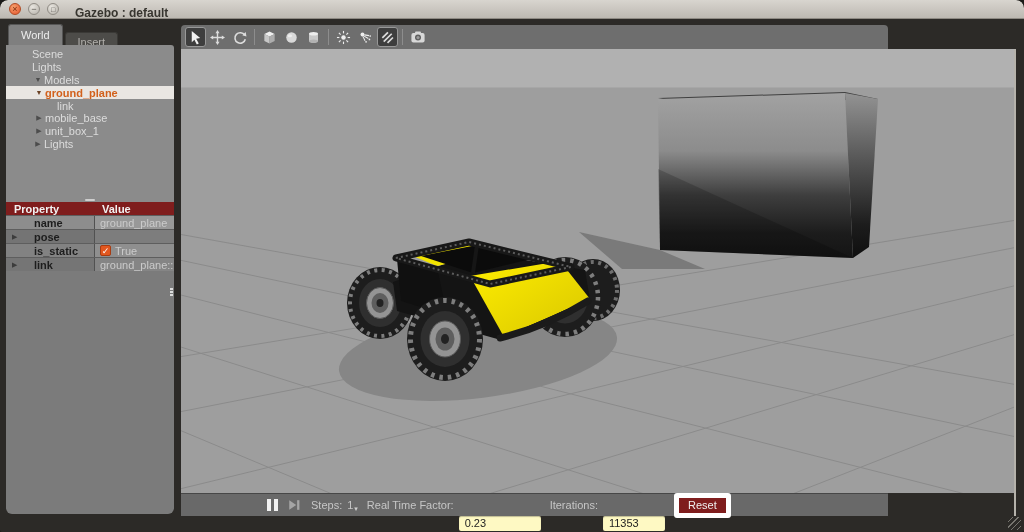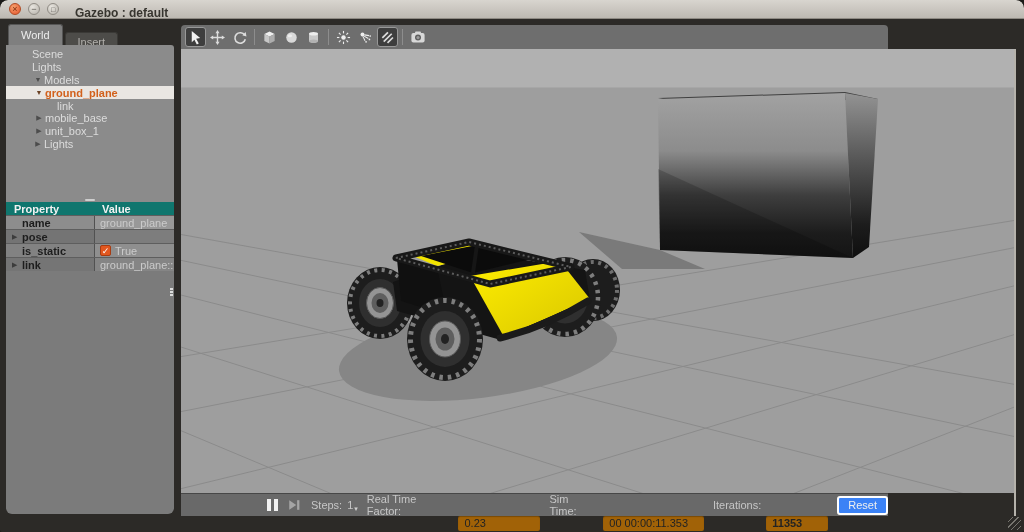--- a/index.html
+++ b/index.html
@@ -37,24 +37,24 @@
   .trow.noarr { padding-left:26px; }
   .trow.d3.noarr { padding-left:51px; }
   .trow.sel { background:#e9e6e2; color:#d2611c; font-weight:bold; }
   .trow.sel .arr { color:#6b4326; }
 
   .splitter { position:absolute; left:2px; right:4px; top:173px; height:5px; display:flex; align-items:center; justify-content:center; }
   .splitter .dots { width:10px; height:2px; background:#cfcfcf; border-radius:1px; }
 
   .props { position:absolute; left:2px; right:4px; top:178px; bottom:2px;
     background:#7b7b7b; border-radius:0 0 6px 6px; overflow:hidden; }
-  .phead { height:13px; background:#0f766e; display:grid; grid-template-columns:88px 1fr; align-items:center; }
+  .phead { height:13px; background:#7f1d1d; display:grid; grid-template-columns:88px 1fr; align-items:center; }
   .phead span { font-size:11px; font-weight:bold; color:#f2f2f2; padding-left:8px; }
   .prow { height:14px; display:grid; grid-template-columns:88px 1fr; align-items:center; border-top:1px solid #5e5e5e; }
-  .prow .plabel { font-size:11px; font-weight:bold; color:#1d1d1d; padding-left:16px; position:relative; height:100%; display:flex; align-items:center; }
+  .prow .plabel { font-size:11px; font-weight:bold; color:#1d1d1d; padding-left:28px; position:relative; height:100%; display:flex; align-items:center; }
   .prow .plabel .parr { position:absolute; left:6px; font-size:7px; color:#3c3c3c; }
   .prow .pvalue { font-size:11px; color:#cbcbcb; padding-left:5px; height:100%; display:flex; align-items:center; border-left:1px solid #515151; gap:4px; }
   .prow.r0 .plabel{background:#8d8d8d;} .prow.r0 .pvalue{background:#989898;}
   .prow.r1 .plabel{background:#828282;} .prow.r1 .pvalue{background:#8f8f8f;}
   .prow.r2 .plabel{background:#747474;} .prow.r2 .pvalue{background:#7d7d7d;}
   .prow.r3 .plabel{background:#757575;} .prow.r3 .pvalue{background:#858585;}
   .checkbox { width:11px; height:11px; background:#e2571f; border:1px solid #a63c12; border-radius:2px;
     display:inline-flex; align-items:center; justify-content:center; font-size:9px; color:#fff; }
   .pscroll { position:absolute; right:1px; top:86px; width:4px; height:10px; display:flex; flex-direction:column; gap:1px; align-items:center; }
   .pscroll i { width:3px; height:2px; background:#dcdcdc; }
@@ -69,24 +69,24 @@
   .tsep { width:1px; height:16px; background:#535353; border-right:1px solid #8d8d8d; margin:0 3px; }
 
   .scene { position:absolute; left:0; top:25px; width:833px; height:444px; background:#9e9e9e; overflow:hidden; }
 
   .statusbar { position:absolute; left:0; bottom:0; width:100%; height:23px; background:#696969;
     border-top:1px solid #474747; display:flex; align-items:center; padding-left:86px; gap:9px;
     font-size:11px; color:#c6c6c6; }
   .sb-group { display:flex; align-items:center; gap:5px; }
   .pausebtn { display:flex; gap:3px; align-items:center; height:14px; }
   .pausebtn i { width:4px; height:12px; background:#f2f2f2; }
-  .field { background:#a16207; color:#232323; border-radius:2px; padding:1px 16px 2px 6px;
+  .field { background:#fef9c3; color:#232323; border-radius:2px; padding:1px 16px 2px 6px;
     box-shadow:inset 0 1px 1px rgba(0,0,0,.25); white-space:nowrap;margin-top:36px; }
-  .f-rtf { min-width:82px; } .f-sim { min-width:84px; } .f-real { min-width:84px; } .f-iter { min-width:62px;font-weight:bold; }
-  .resetbtn { background:#3b82f6; border:2px solid #ffffff; border-radius:3px; color:#efefef;
+  .f-rtf { min-width:82px; } .f-sim { min-width:84px; } .f-real { min-width:84px; } .f-iter { min-width:62px; }
+  .resetbtn { background:#7f1d1d; border:5px solid #ffffff; border-radius:3px; color:#efefef;
     padding:1px 9px 2px 9px; font-size:11px; }
   .caret { font-size:7px; color:#cfcfcf; margin-left:1px; position:relative; top:2px; }
   .grip { position:absolute; right:3px; bottom:2px; width:13px; height:13px;
     background:repeating-linear-gradient(135deg, transparent 0 3px, #77756f 3px 4px); }
 </style>
 </head>
 <body>
 
 <div class="window">
 
@@ -407,24 +407,20 @@
         </svg>
       <div class="sb-group">
         <span>Steps:</span>
         <span><span>1</span><span class="caret">▾</span></span>
       </div>
       <div class="sb-group">
         <span>Real Time Factor:</span>
         <span class="field f-rtf">0.23</span>
       </div>
       <div class="sb-group">
-        <span>Sim Time:</span>
-        <span class="field f-sim">00 00:00:11.353</span>
-      </div>
-      <div class="sb-group">
         <span>Iterations:</span>
         <span class="field f-iter">11353</span>
       </div>
       <button class="resetbtn">Reset</button>
     </div>
   </div>
 
   <div class="edge-light"></div>
   <div class="grip"></div>
 </div>

